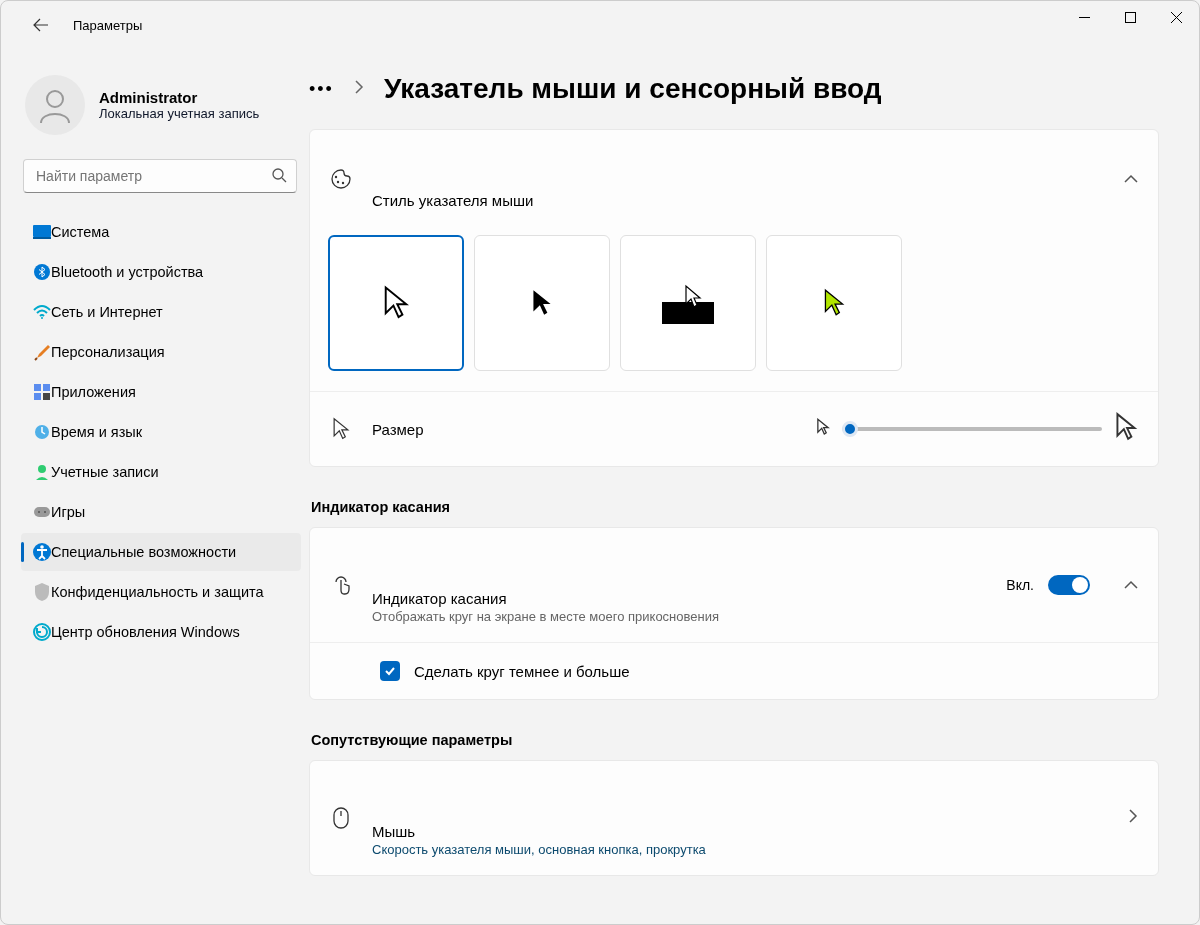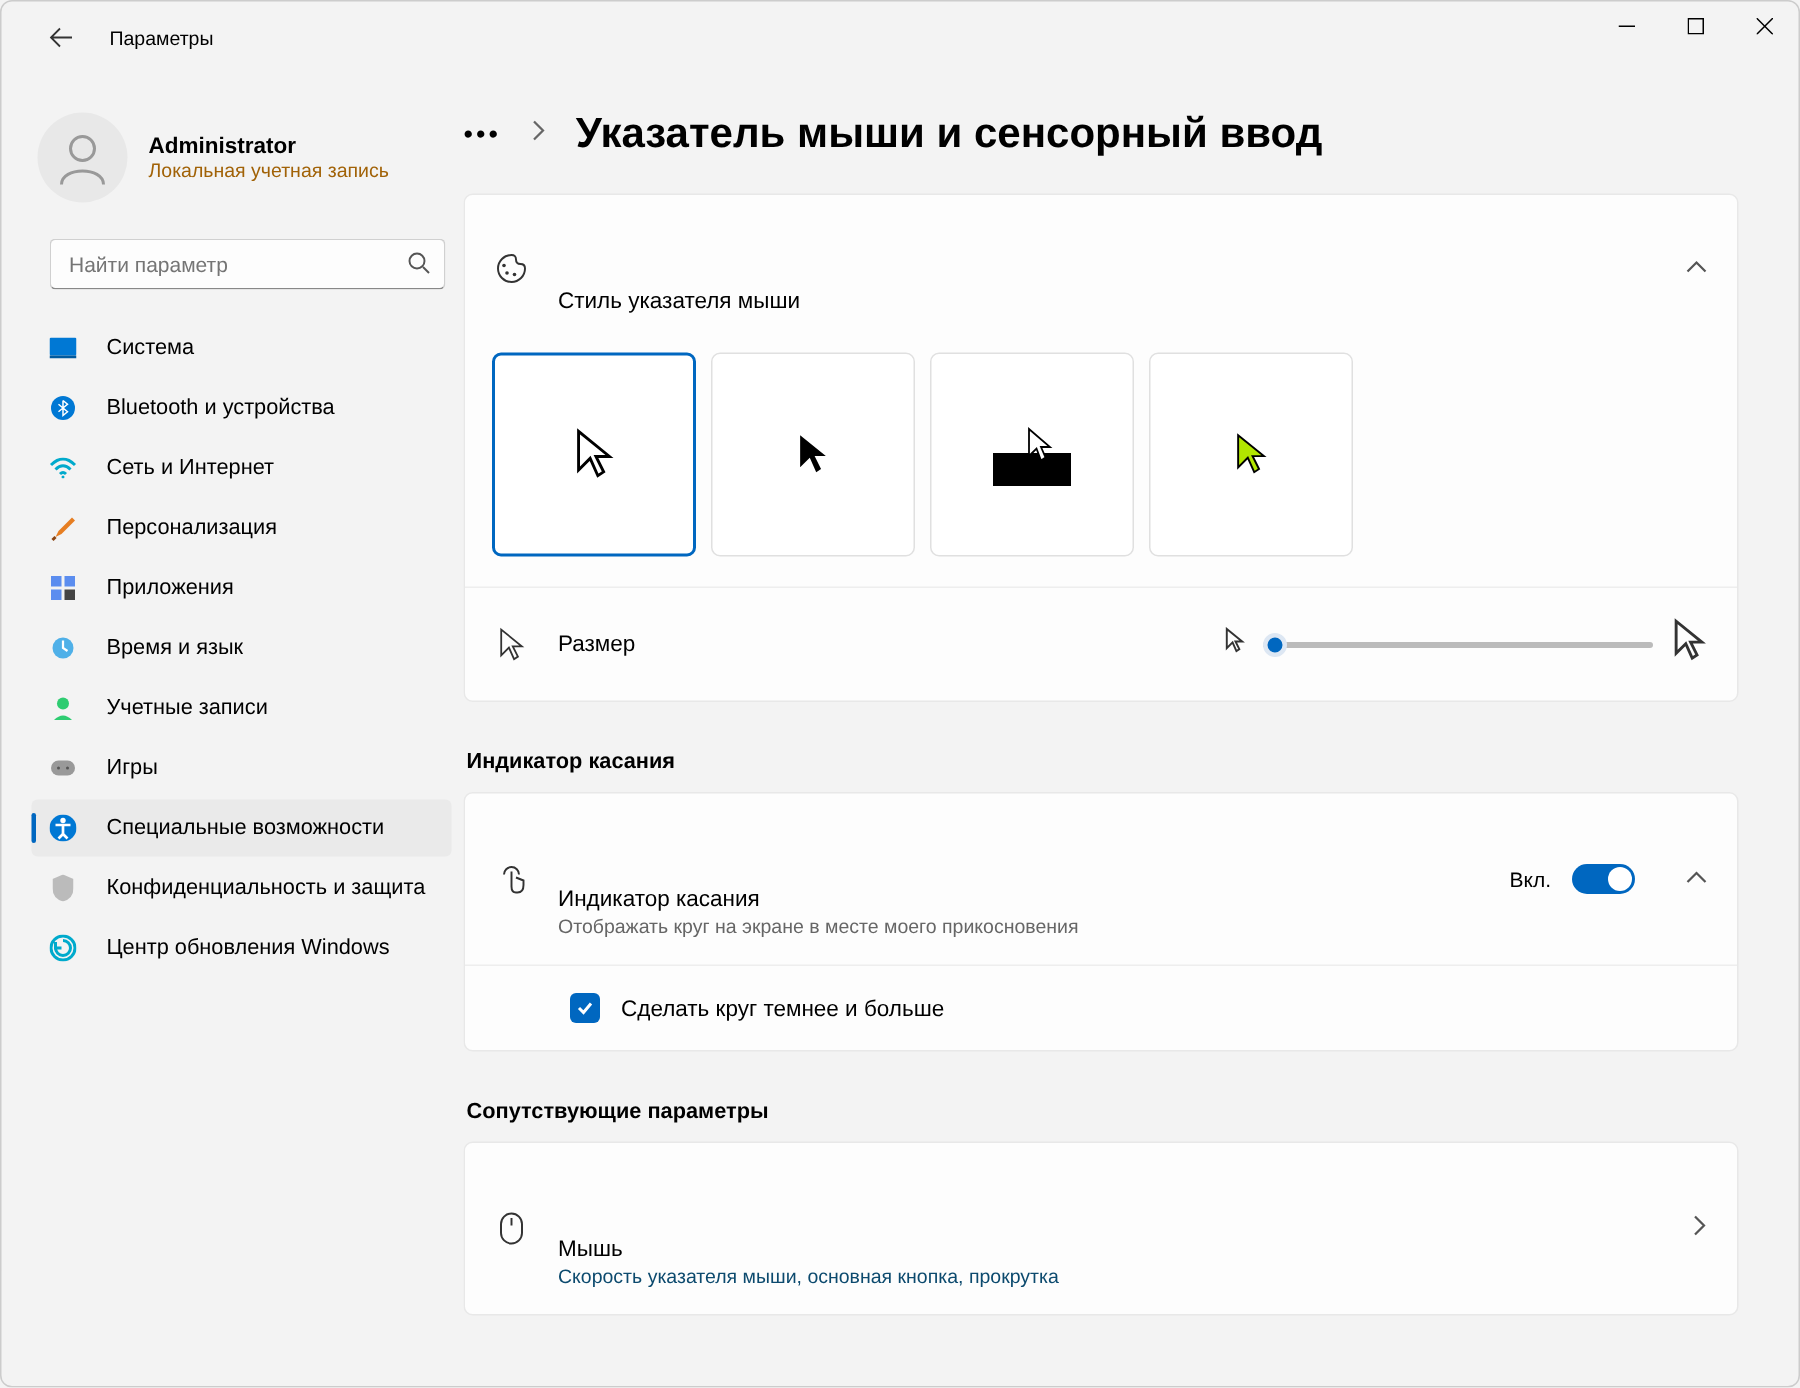--- a/index.html
+++ b/index.html
@@ -8,26 +8,26 @@
 .titlebar { height: 48px; display: flex; align-items: center; padding: 0 0 0 20px; }
 .back-btn { width: 40px; height: 40px; display: flex; align-items: center; justify-content: center; cursor: pointer; }
 .app-title { font-size: 13px; margin-left: 12px; }
 .win-controls { position: absolute; top: 0; right: 0; display: flex; }
 .win-btn { width: 46px; height: 32px; display: flex; align-items: center; justify-content: center; cursor: pointer; }
 .content { display: flex; flex: 1; overflow: hidden; }
 .sidebar { width: 308px; padding: 12px 8px 0 20px; display: flex; flex-direction: column; gap: 4px; }
 .user-row { display: flex; align-items: center; gap: 14px; padding: 14px 4px 20px 4px; }
 .avatar { width: 60px; height: 60px; border-radius: 50%; background: #e8e8e8; display: flex; align-items: center; justify-content: center; }
 .user-name { font-weight: 600; font-size: 15px; }
-.user-sub { font-size: 13px; color: #a16207; }
-.search-wrap { position: relative; margin: 0 4px 16px 12px; }
+.user-sub { font-size: 13px; color: #0f172a; }
+.search-wrap { position: relative; margin: 0 4px 16px 2px; }
 .search-input { width: 100%; height: 34px; border: 1px solid #d0d0d0; border-bottom: 1.5px solid #888; border-radius: 4px; background: #fdfdfd; padding: 0 36px 0 12px; font-size: 14px; }
 .search-icon { position: absolute; right: 10px; top: 8px; }
 .nav { display: flex; flex-direction: column; gap: 2px; }
-.nav-item { display: flex; align-items: center; gap: 20px; height: 38px; padding: 0 12px; border-radius: 4px; cursor: pointer; position: relative; font-size: 14.5px; }
+.nav-item { display: flex; align-items: center; gap: 0; height: 38px; padding: 0 12px; border-radius: 4px; cursor: pointer; position: relative; font-size: 14.5px; }
 .nav-item.selected { background: #eaeaea; }
 .nav-item.selected::before { content: ""; position: absolute; left: 0; top: 9px; bottom: 9px; width: 3px; background: #0067c0; border-radius: 2px; }
 .nav-icon { width: 18px; height: 18px; display: flex; align-items: center; justify-content: center; }
 .main { flex: 1; padding: 24px 40px 0 0; overflow-y: auto; }
 .breadcrumb-row { display: flex; align-items: center; gap: 20px; margin-bottom: 24px; }
 .dots { font-size: 18px; letter-spacing: 2px; cursor: pointer; }
 .chev-sep { color: #666; }
 .page-title { font-size: 28px; font-weight: 600; }
 .section-label { font-size: 14.5px; font-weight: 600; margin: 8px 0 12px 2px; }
 .card { background: #fdfdfd; border: 1px solid #e8e8e8; border-radius: 6px; }

